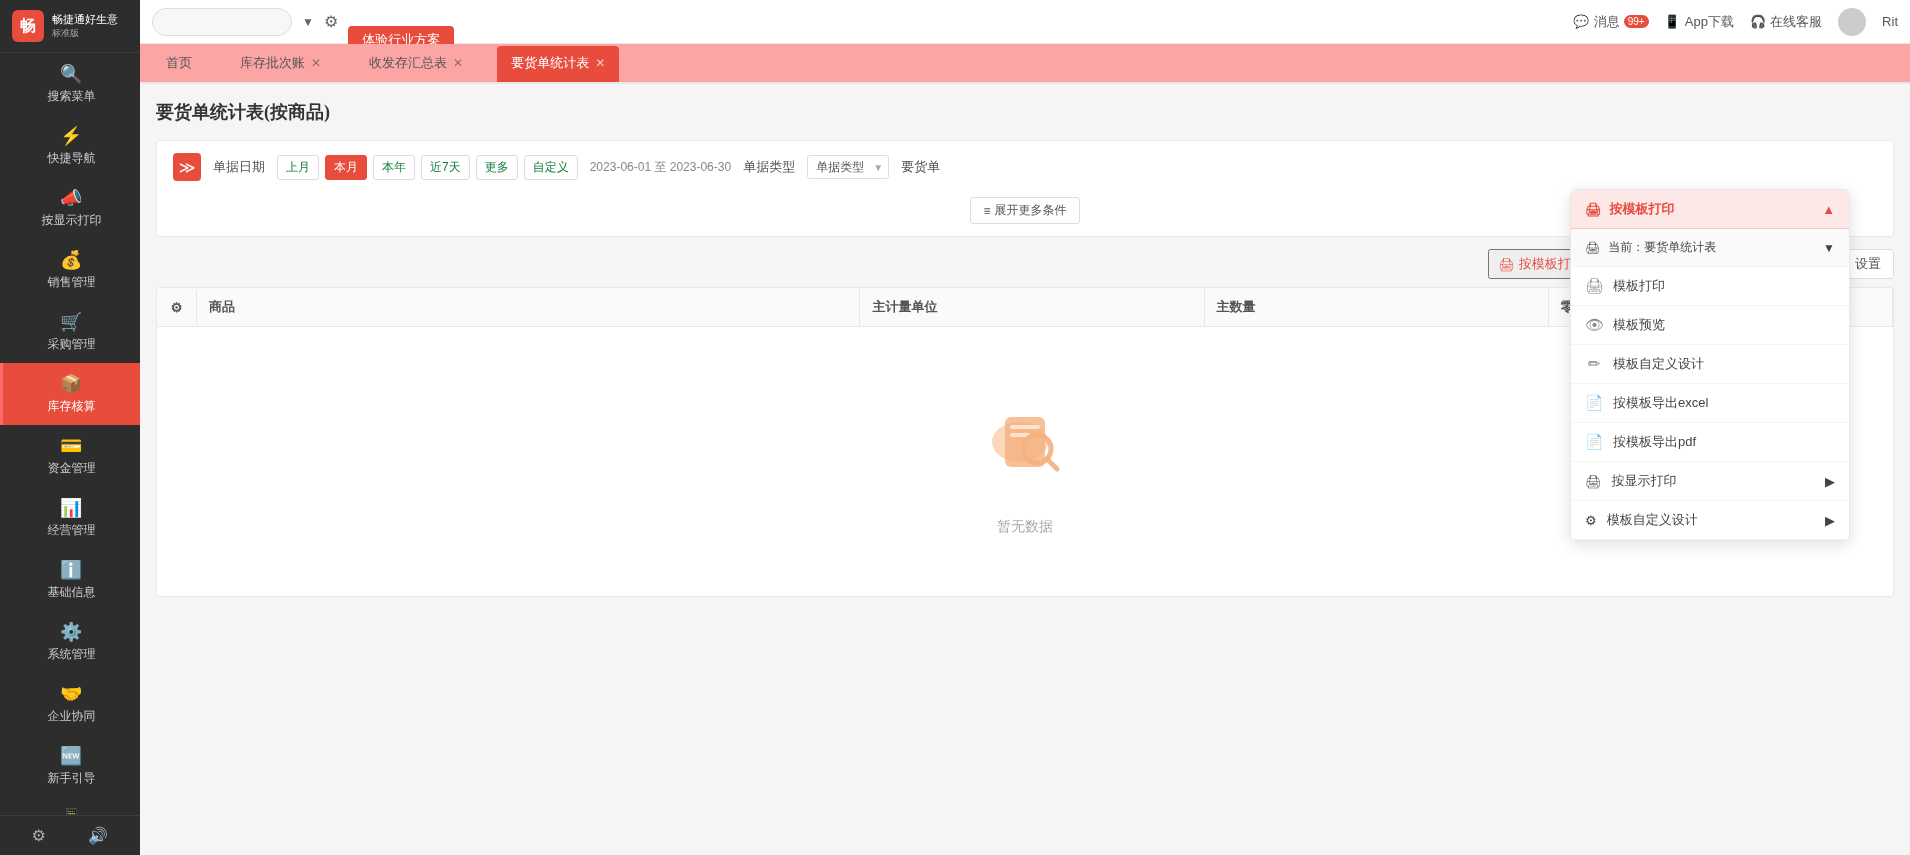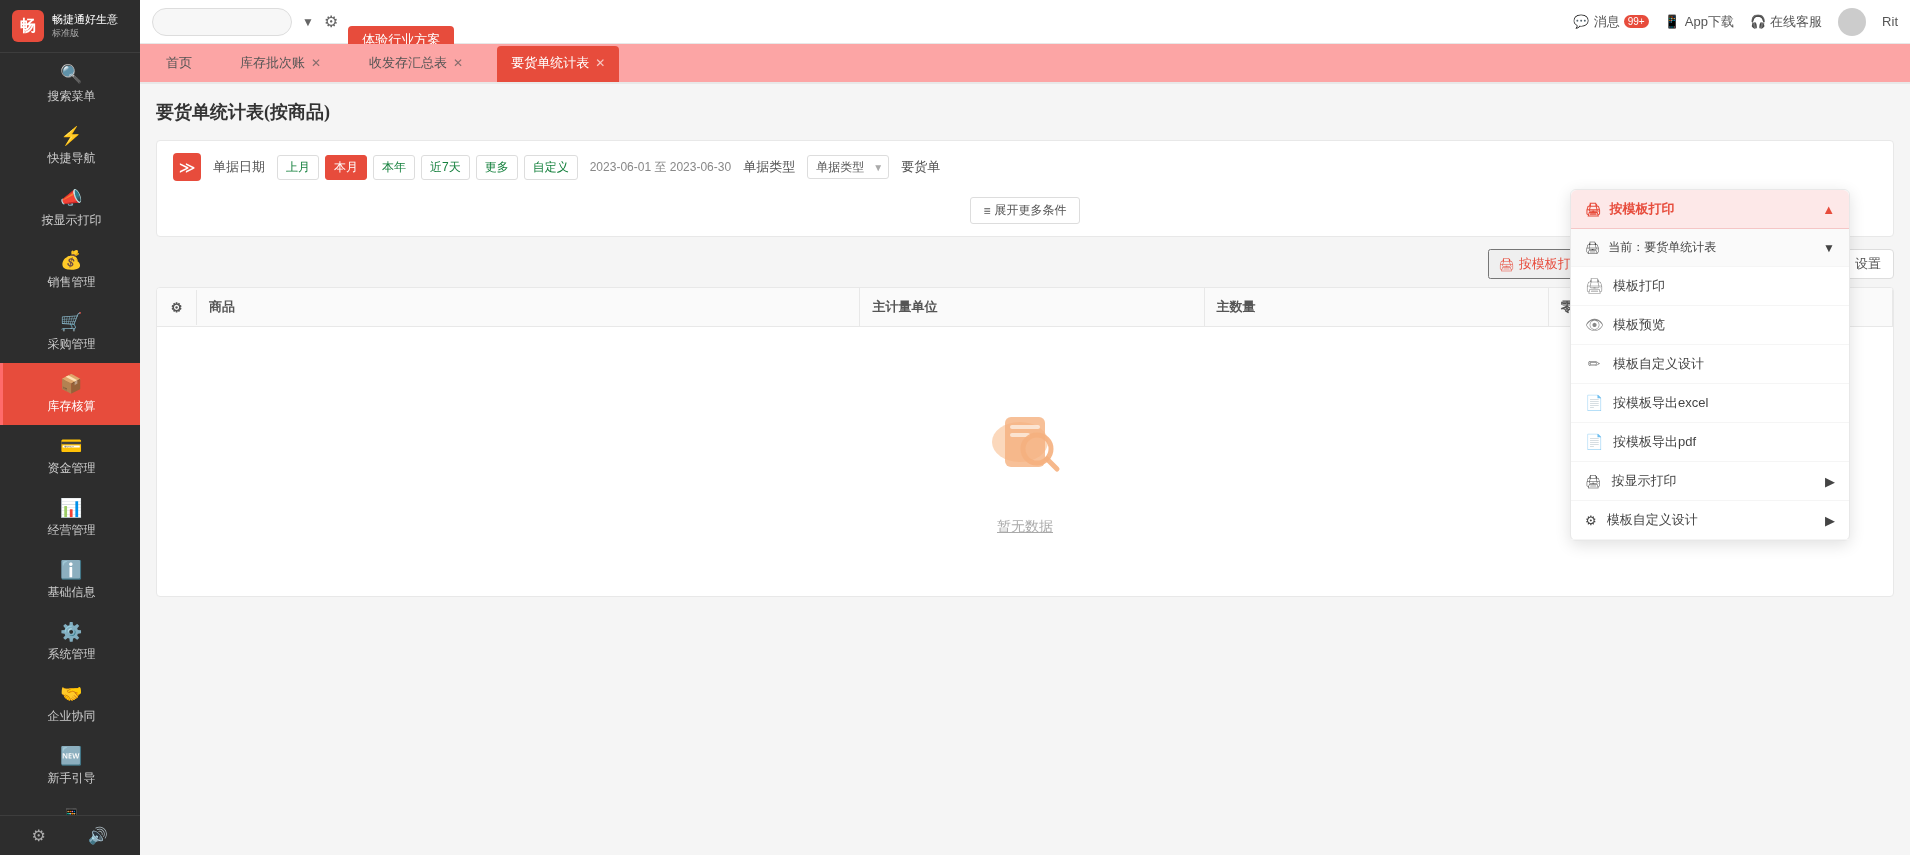--- a/index.html
+++ b/index.html
@@ -296,21 +296,20 @@
 
     
     .empty-state {
       display: flex;
       flex-direction: column;
       align-items: center;
       justify-content: center;
       padding: 60px 0;
       color: #aaa;
       font-size: 14px;
-      text-decoration: underline;
     }
     .empty-icon { font-size: 80px; margin-bottom: 12px; }
 
     
     .dropdown-menu {
       position: absolute;
       top: 105px;
       right: 60px;
       width: 280px;
       background: #fff;

